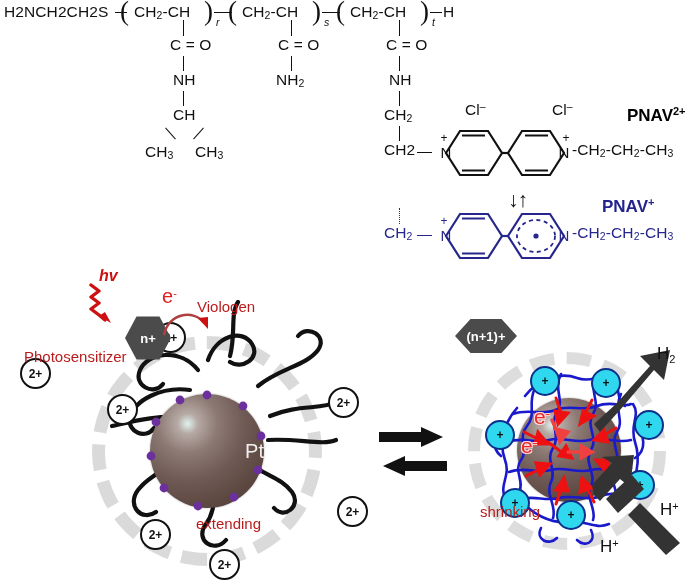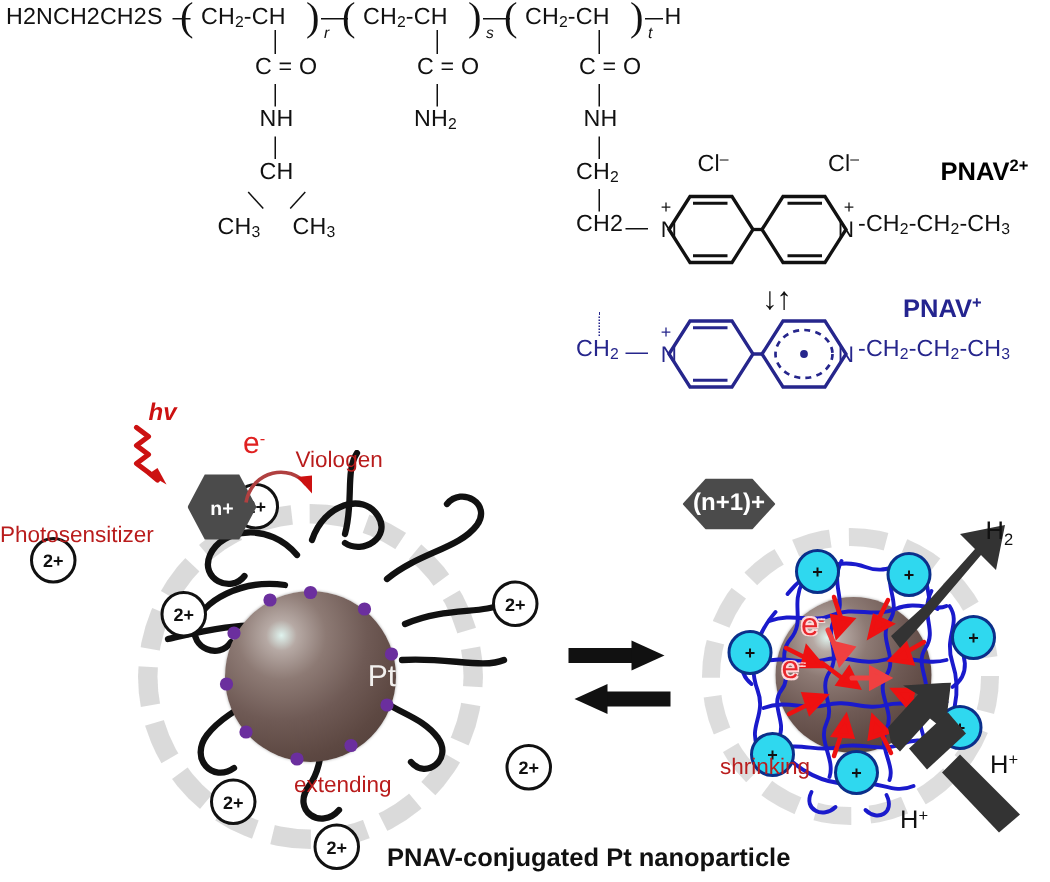--- a/index.html
+++ b/index.html
@@ -236,21 +236,21 @@
   </svg>
 
   <div class="eminus" style="left:162px;top:285px;">
     <span>e</span><sup>-</sup>
   </div>
   <svg class="abs" style="left:160px;top:305px;" width="62" height="36" viewBox="0 0 62 36">
     <path d="M4 30 C 8 8, 34 4, 44 18" fill="none" stroke="#b04040" stroke-width="2.4"></path>
     <polygon points="48 24 38 13 48 12" fill="#cc1111"></polygon>
   </svg>
 
-  <div class="lbl" style="left:0;top:348px;text-align:right;">Photosensitizer</div>
+  <div class="lbl" style="left:24px;top:348px;text-align:right;">Photosensitizer</div>
   <div class="lbl" style="left:197px;top:298px;">Viologen</div>
   <div class="lbl" style="left:196px;top:515px;">extending</div>
 
   <svg class="eqarrow" style="left:377px;top:425px;" width="72" height="58" viewBox="0 0 72 58">
     <g fill="#111">
       <rect x="2" y="7" width="46" height="10"></rect>
       <polygon points="44,2 66,12 44,22"></polygon>
       <rect x="24" y="36" width="46" height="10"></rect>
       <polygon points="28,31 6,41 28,51"></polygon>
     </g>
@@ -334,21 +334,21 @@
   <div class="cyan" style="left:556px;top:500px;width:26px;height:26px;">
     <span>+</span>
     </div>
   <div class="cyan" style="left:500px;top:488px;width:26px;height:26px;">
     <span>+</span>
     </div>
   <div class="cyan" style="left:485px;top:420px;width:26px;height:26px;">
     <span>+</span>
     </div>
 
-  <div class="hexps" style="left:455px;top:318px;width:62px;height:36px;font-size:16px;">
+  <div class="hexps" style="left:455px;top:318px;width:62px;height:36px;font-size:13px;">
     <span>(n+1)+</span>
   </div>
 
   <svg class="abs" style="left:590px;top:340px;" width="90" height="100" viewBox="0 0 90 100">
     <g fill="#333">
       <polygon points="10,92 30,70 64,30 74,40 80,10 50,16 60,26 26,64 4,84"></polygon>
     </g>
   </svg>
   <div class="gaslbl" style="left:657px;top:344px;">
     H<sub>2</sub></div>
@@ -360,15 +360,14 @@
       <polygon points="40,60 78,100 92,88 52,48"></polygon>
     </g>
   </svg>
   <div class="gaslbl" style="left:660px;top:500px;">
     H<sup>+</sup></div>
   <div class="gaslbl" style="left:600px;top:537px;">
     H<sup>+</sup></div>
 
   <div class="lbl" style="left:480px;top:503px;">shrinking</div>
 
-  <div class="caption" style="left:258px;top:562px;">PNAV-conjugated Pt nanoparticle</div>
 
 </div>
 
 </body></html>

